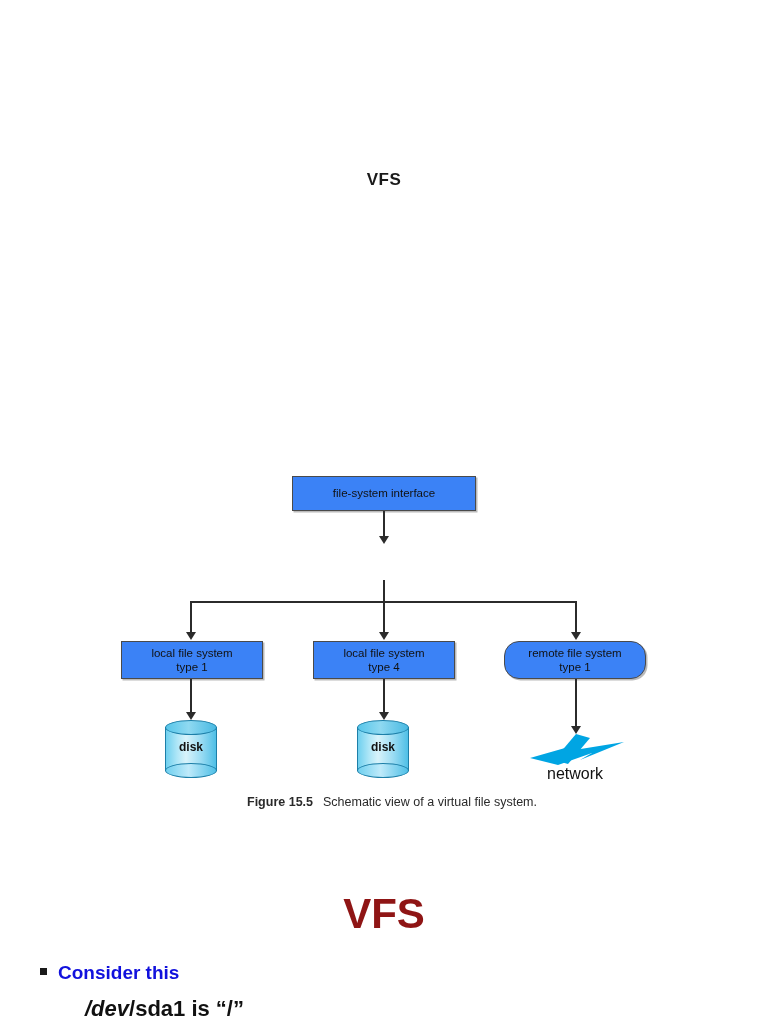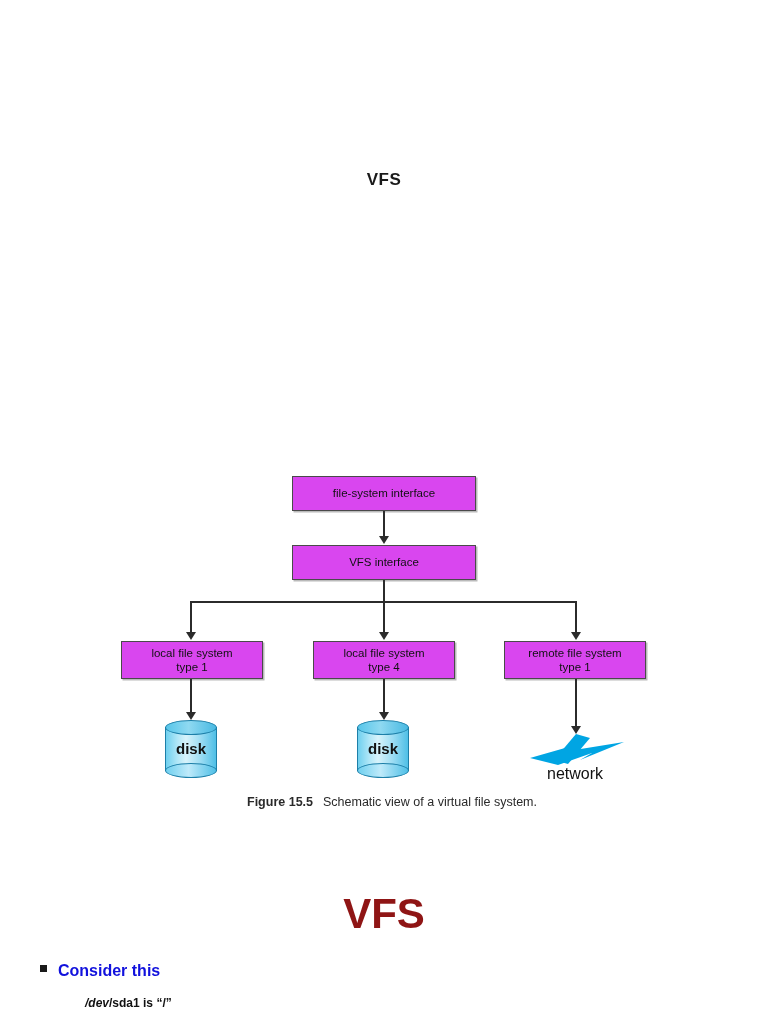--- a/index.html
+++ b/index.html
@@ -34,42 +34,42 @@
   .figure {
     position: absolute;
     left: 0;
     top: 460px;
     width: 768px;
     height: 360px;
   }
 
   .node-box {
     position: absolute;
-    background: #d946ef;
+    background: #3b82f6;
     border: 1px solid #4a4a4a;
     box-sizing: border-box;
     display: flex;
     align-items: center;
     justify-content: center;
     text-align: center;
     font-size: 11.5px;
     color: #111111;
     line-height: 1.25;
     box-shadow: 1.5px 1.5px 0 rgba(130,130,130,0.55);
   }
   .node-box .lbl { display: block; }
 
   
   .box-fsi  { left: 292px; top: 16px;  width: 184px; height: 35px; }
   .box-vfsi { left: 292px; top: 85px;  width: 184px; height: 35px; }
 
   
   .box-t1 { left: 121px; top: 181px; width: 142px; height: 38px; }
   .box-t2 { left: 313px; top: 181px; width: 142px; height: 38px; }
-  .box-t3 { left: 504px; top: 181px; width: 142px; height: 38px; }
+  .box-t3 { left: 504px; top: 181px; width: 142px; height: 38px; border-radius: 15px; }
 
   
   .vline {
     position: absolute;
     width: 2px;
     background: #2b2b2b;
   }
   .hline {
     position: absolute;
     height: 2px;
@@ -117,21 +117,21 @@
     border-radius: 50%;
     background: linear-gradient(to right, #6fd0ef 0%, #bfeafa 45%, #4fbfe6 100%);
     border: 1px solid #1d7fa8;
     box-sizing: border-box;
   }
   .disk .disk-label {
     position: absolute;
     left: 0; top: 20px;
     width: 52px;
     text-align: center;
-    font-size: 15px;
+    font-size: 12px;
     font-weight: 600;
     color: #111111;
     z-index: 4;
   }
 
   
   .network-icon {
     position: absolute;
     width: 96px;
     height: 34px;
@@ -186,29 +186,29 @@
   .bullet-mark {
     width: 7px;
     height: 7px;
     background: #1a1a1a;
     display: inline-block;
     margin-right: 11px;
     position: relative;
     top: -4px;
   }
   .bullet-text {
-    font-size: 16px;
+    font-size: 19px;
     font-weight: bold;
     color: #1111dd;
   }
   .sub-line {
     position: absolute;
     left: 85px;
     top: 996px;
-    font-size: 12px;
+    font-size: 22px;
     font-weight: bold;
     color: #111111;
   }
   .sub-line .dev {
     font-style: italic;
     font-weight: bold;
   }
 </style>
 </head>
 <body>
@@ -217,23 +217,20 @@
 
 <div class="figure">
 
   <div class="node-box box-fsi">
     <span class="lbl">file-system interface</span>
   </div>
 
   <div class="vline" style="left:383px; top:51px; height:26px;"></div>
   <div class="arrow-head" style="left:379px; top:76px;"></div>
 
-  <div class="node-box box-vfsi">
-    <span class="lbl">VFS interface</span>
-  </div>
 
   <div class="vline" style="left:383px; top:120px; height:21px;"></div>
   <div class="hline" style="left:191px; top:141px; width:386px;"></div>
 
   <div class="vline" style="left:190px; top:141px; height:32px;"></div>
   <div class="arrow-head" style="left:186px; top:172px;"></div>
 
   <div class="vline" style="left:383px; top:141px; height:32px;"></div>
   <div class="arrow-head" style="left:379px; top:172px;"></div>
 

